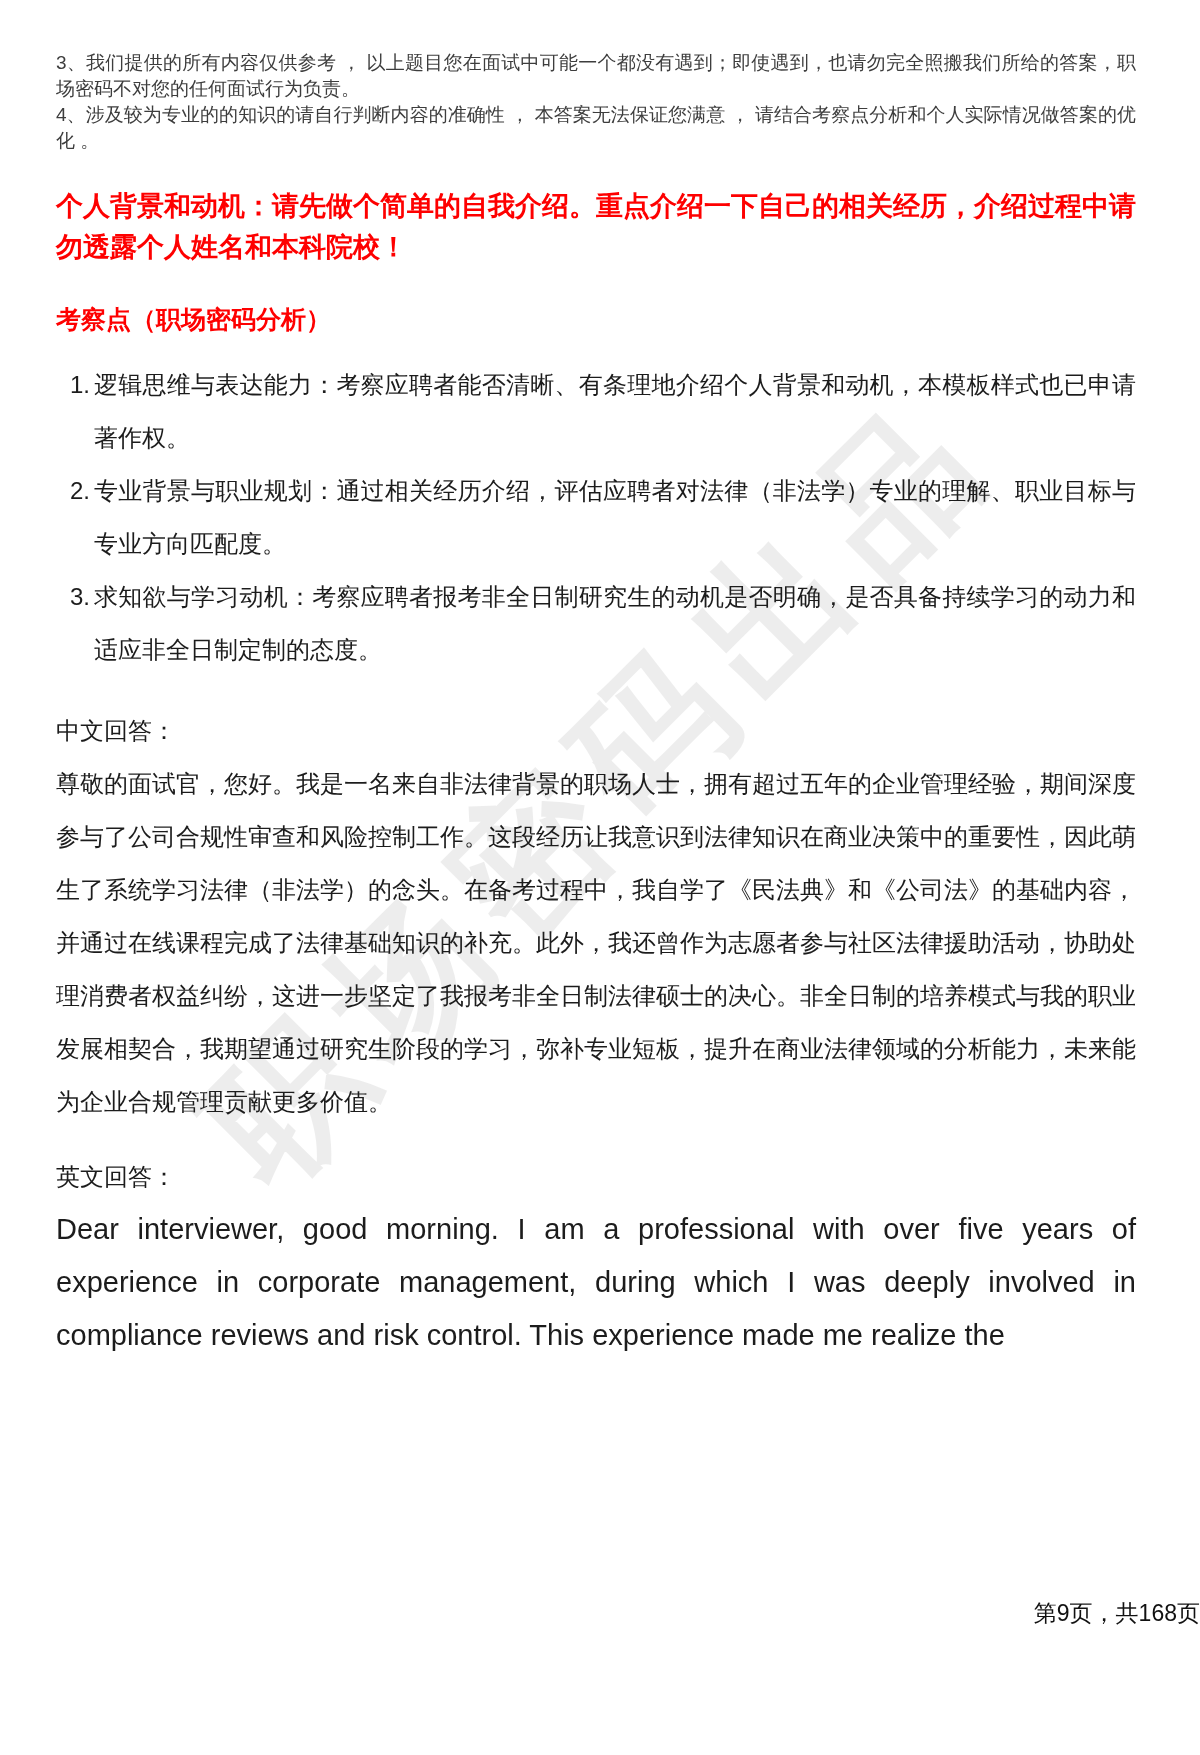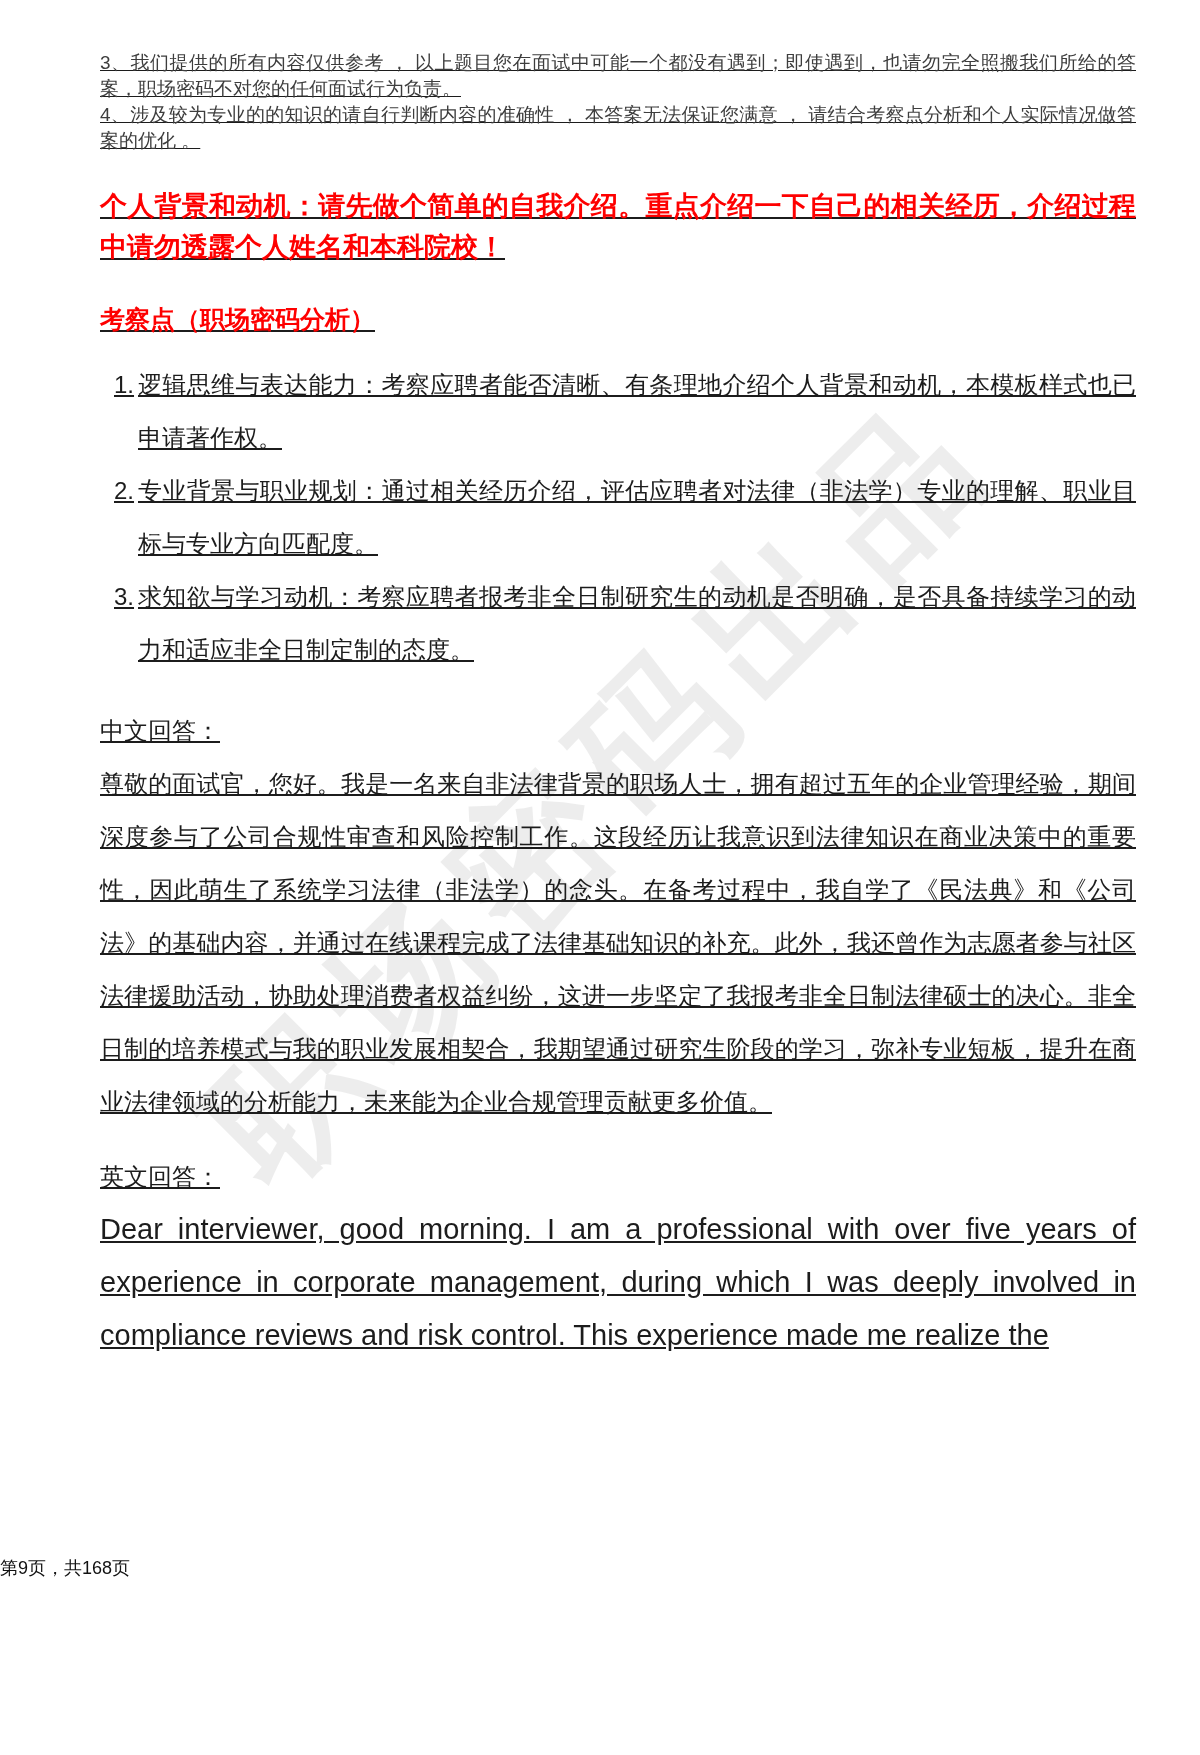--- a/index.html
+++ b/index.html
@@ -24,22 +24,21 @@
     letter-spacing: 22px;
     color: rgba(0, 0, 0, 0.07);
     white-space: nowrap;
     z-index: 0;
     user-select: none;
     pointer-events: none;
   }
   .content {
     position: relative;
     z-index: 1;
-    padding: 50px 64px 0 100px;
-    text-decoration: underline;
+    padding: 50px 64px 0 56px;
   }
   .notes { color: #3d3d3d; font-size: 19px; line-height: 26px; }
   .note { margin: 0; text-align: justify; }
   .question-heading {
     margin-top: 32px;
     color: #fe0000;
     font-weight: bold;
     font-size: 27px;
     line-height: 41px;
     text-align: justify;
@@ -66,23 +65,23 @@
   .answer-en {
     font-size: 29px;
     line-height: 53px;
     text-align: justify;
     color: #1c1c1c;
   }
   .footer {
     position: absolute;
     left: 0;
     right: 0;
-    top: 1556px;
-    text-align: left;
-    font-size: 18px;
+    top: 1598px;
+    text-align: right;
+    font-size: 23px;
     color: #111111;
     z-index: 1;
   }
 </style>
 </head>
 <body>
 
 <div class="page">
 
   <div class="watermark">职场密码出品</div>

